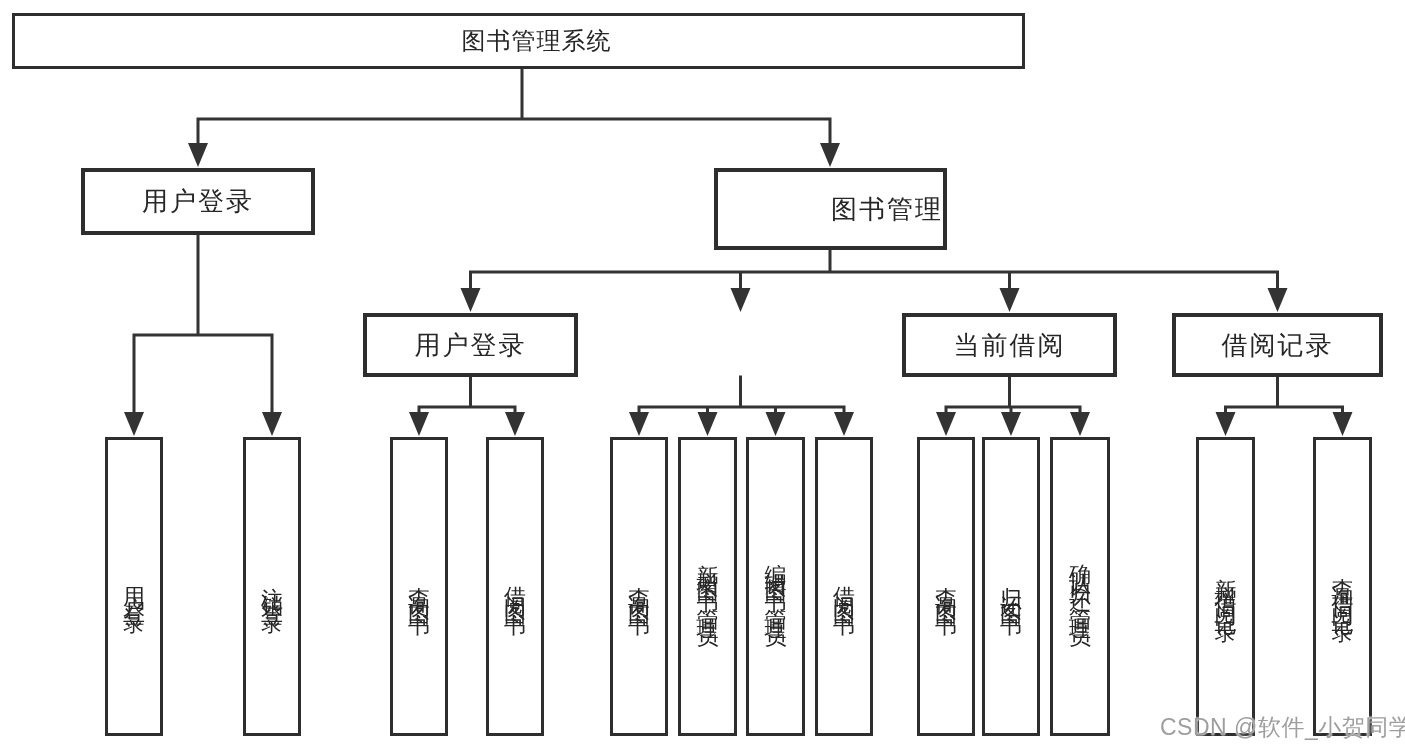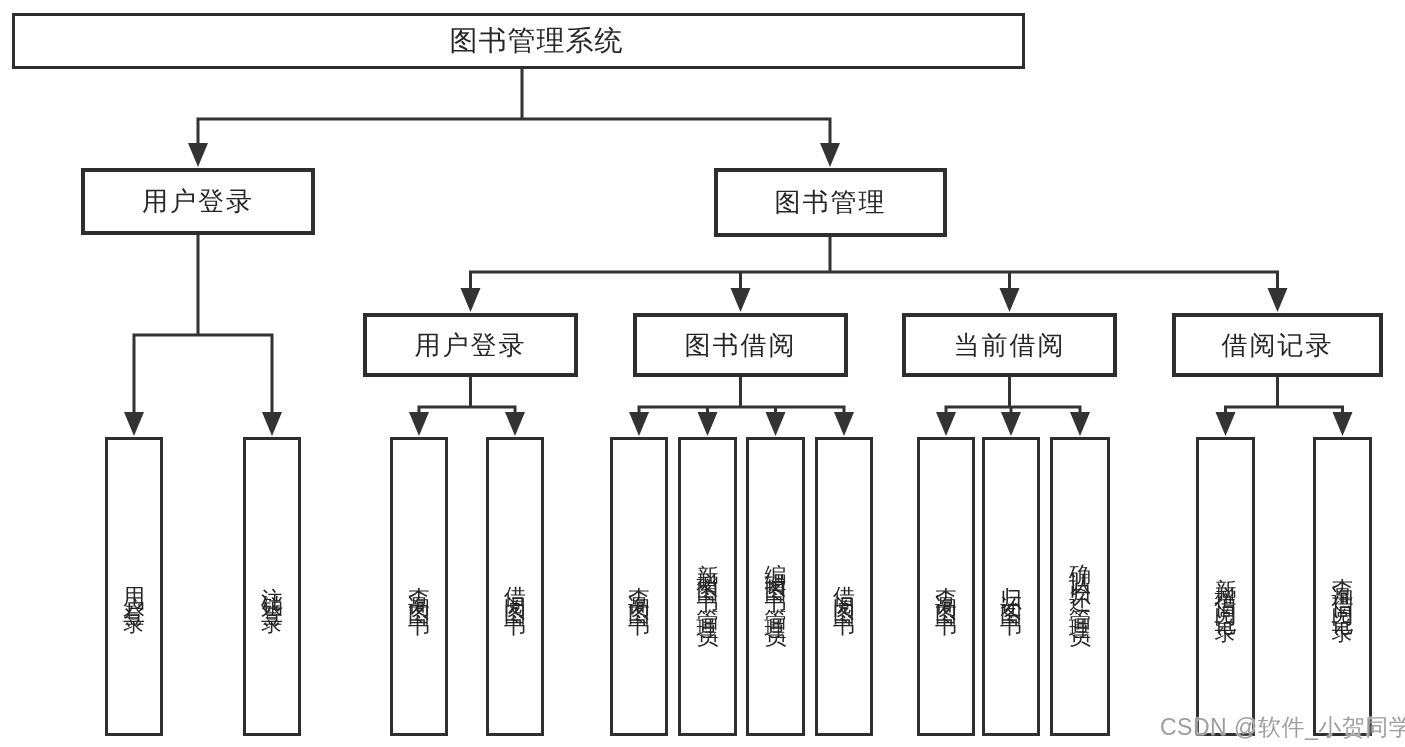--- a/index.html
+++ b/index.html
@@ -19,21 +19,21 @@
     position: absolute;
     box-sizing: border-box;
     background: #ffffff;
     border: 3px solid #2e2e2e;
     display: flex;
     align-items: center;
     justify-content: center;
     color: #262626;
   }
   .root-box {
-    font-size: 28px;
+    font-size: 24px;
     letter-spacing: 1px;
     padding-left: 36px;
   }
   .h-box {
     border-width: 4px;
     font-size: 26px;
     letter-spacing: 2px;
   }
   .v-box {
     border-width: 3px;
@@ -95,29 +95,26 @@
     </g>
   </svg>
 
   <div class="box root-box" style="left:12px; top:13px; width:1013px; height:56px;">
     <span>图书管理系统</span>
   </div>
 
   <div class="box h-box" style="left:81px; top:168px; width:234px; height:67px;">
     <span>用户登录</span>
   </div>
-  <div class="box h-box" style="left:714px; top:168px; width:233px; height:69px;">
+  <div class="box h-box" style="left:714px; top:168px; width:233px; height:82px;justify-content:flex-end;">
     <span>图书管理</span>
   </div>
 
   <div class="box h-box" style="left:363px; top:313px; width:215px; height:64px;">
     <span>用户登录</span>
-  </div>
-  <div class="box h-box" style="left:633px; top:313px; width:215px; height:64px;">
-    <span>图书借阅</span>
   </div>
   <div class="box h-box" style="left:902px; top:313px; width:215px; height:64px;">
     <span>当前借阅</span>
   </div>
   <div class="box h-box" style="left:1172px; top:313px; width:211px; height:64px;">
     <span>借阅记录</span>
   </div>
 
   <div class="box v-box" style="left:105px; top:437px; width:58px; height:299px;">
     <span class="vtext">用户登录</span>

